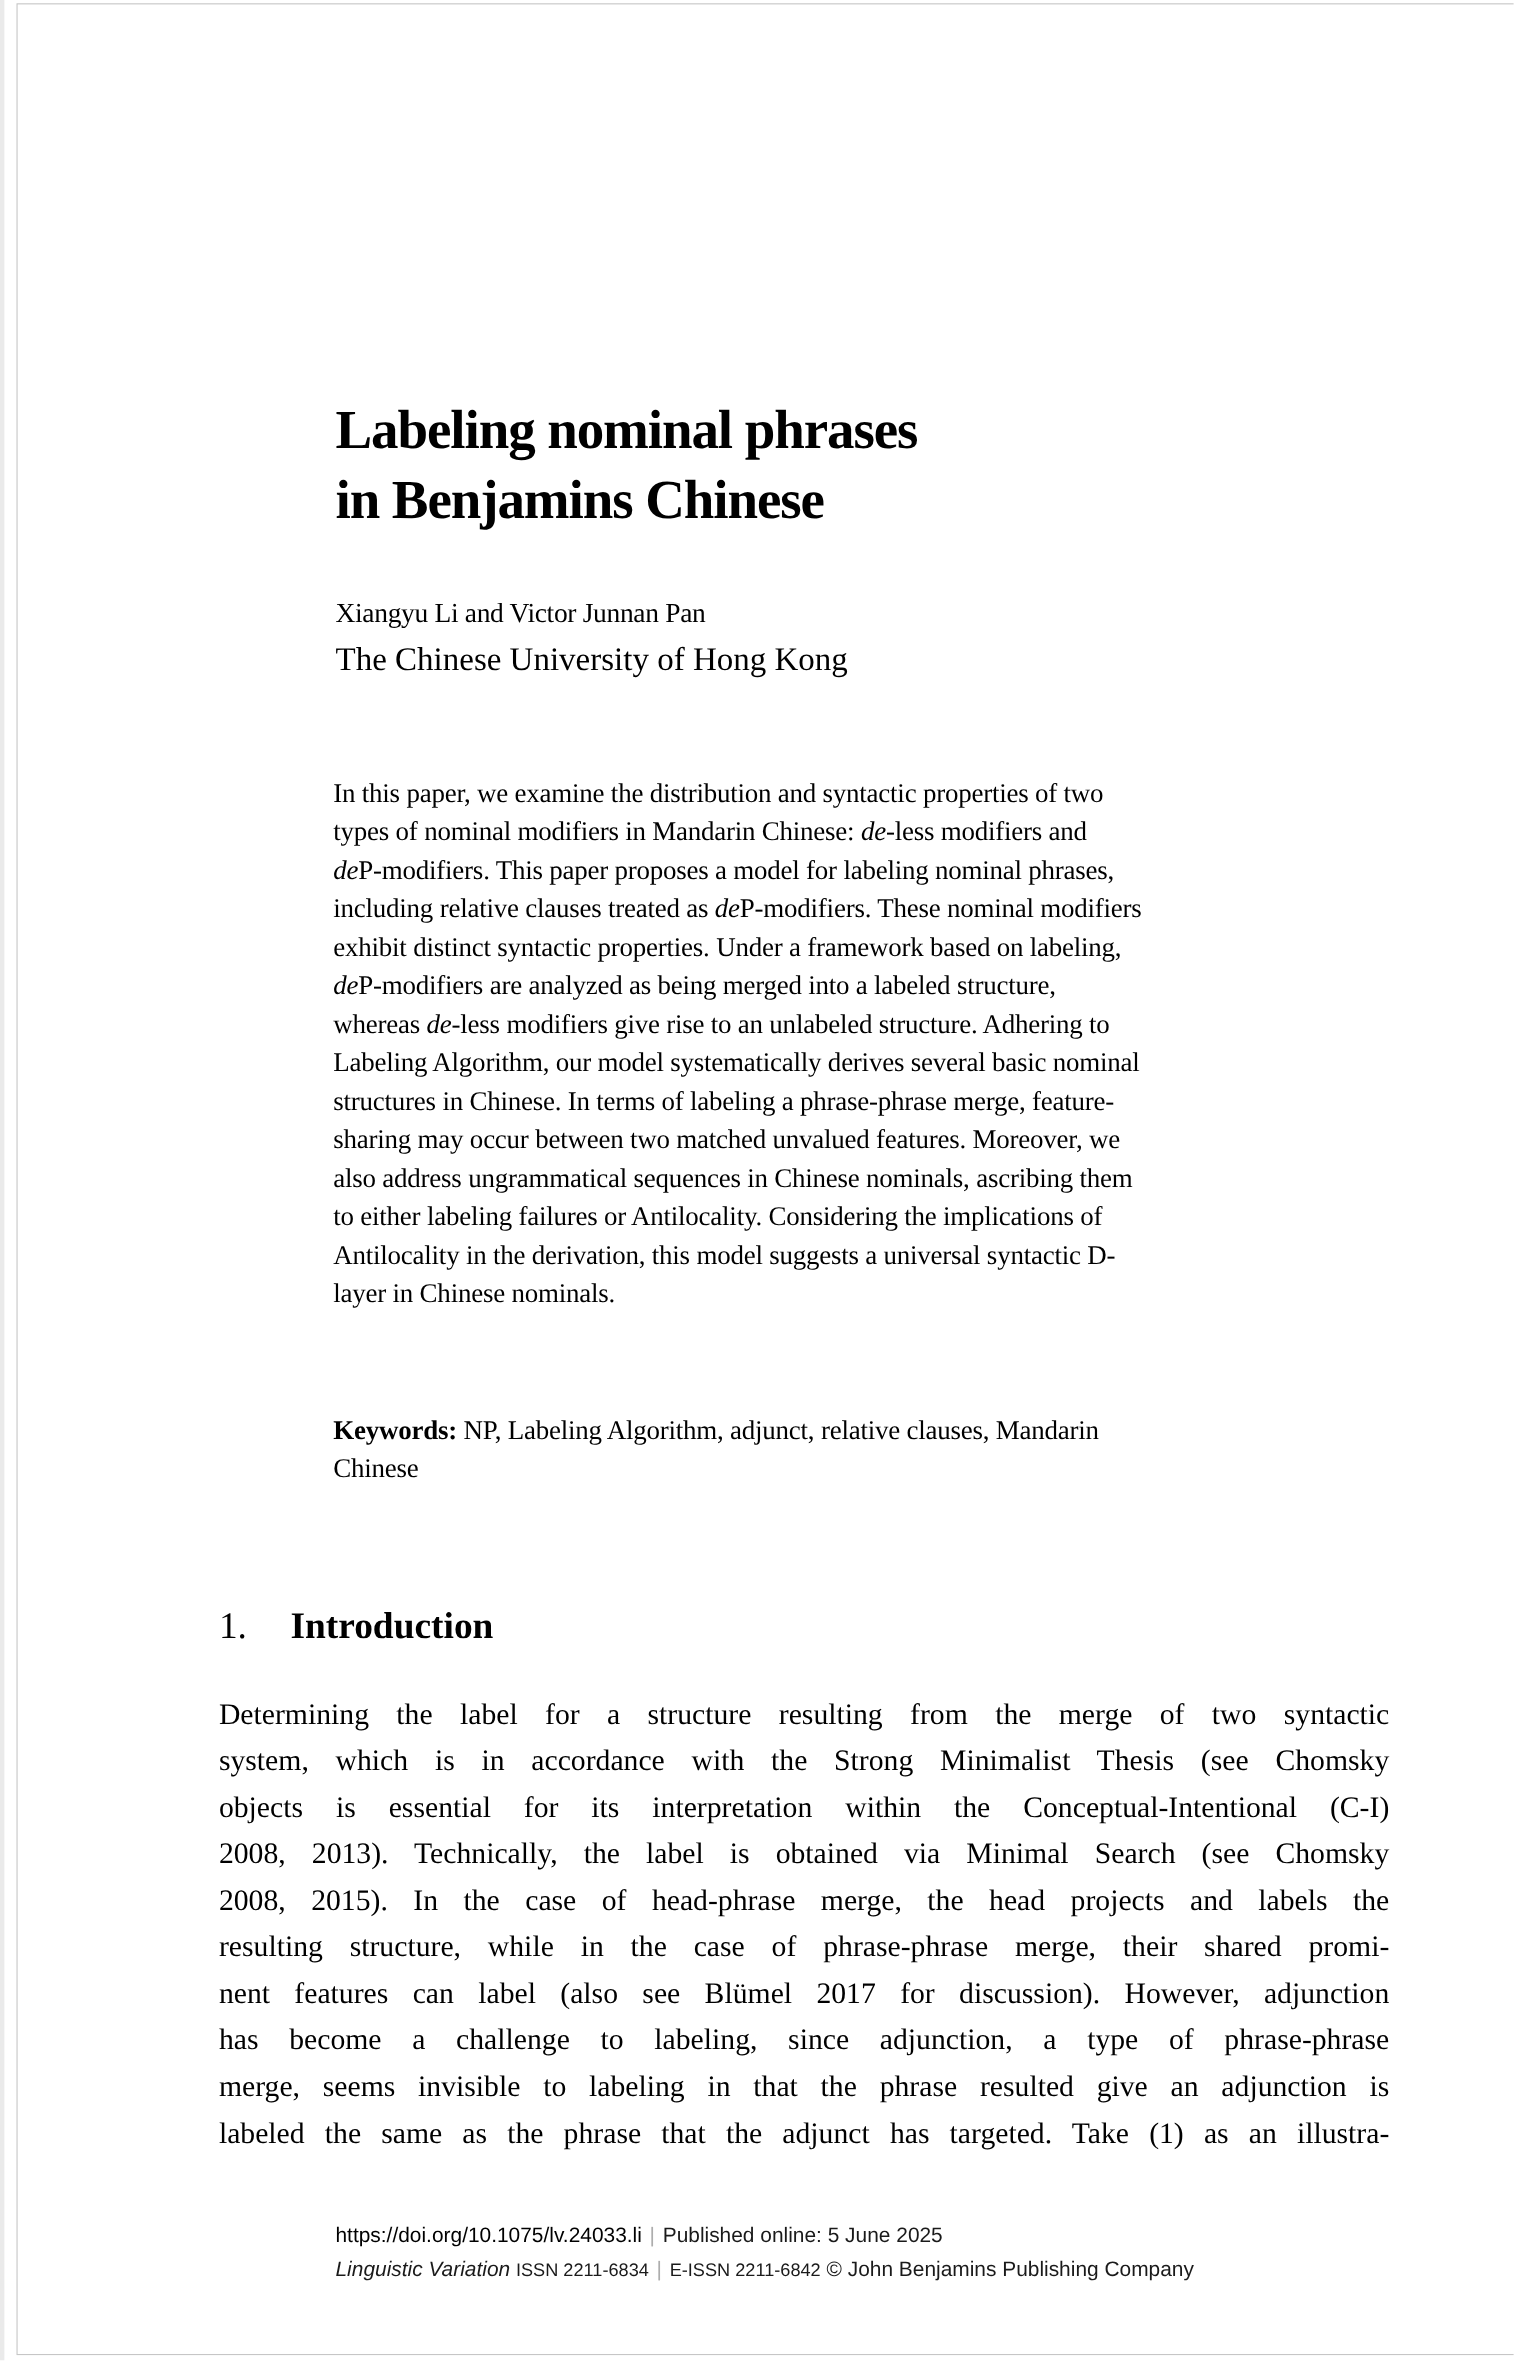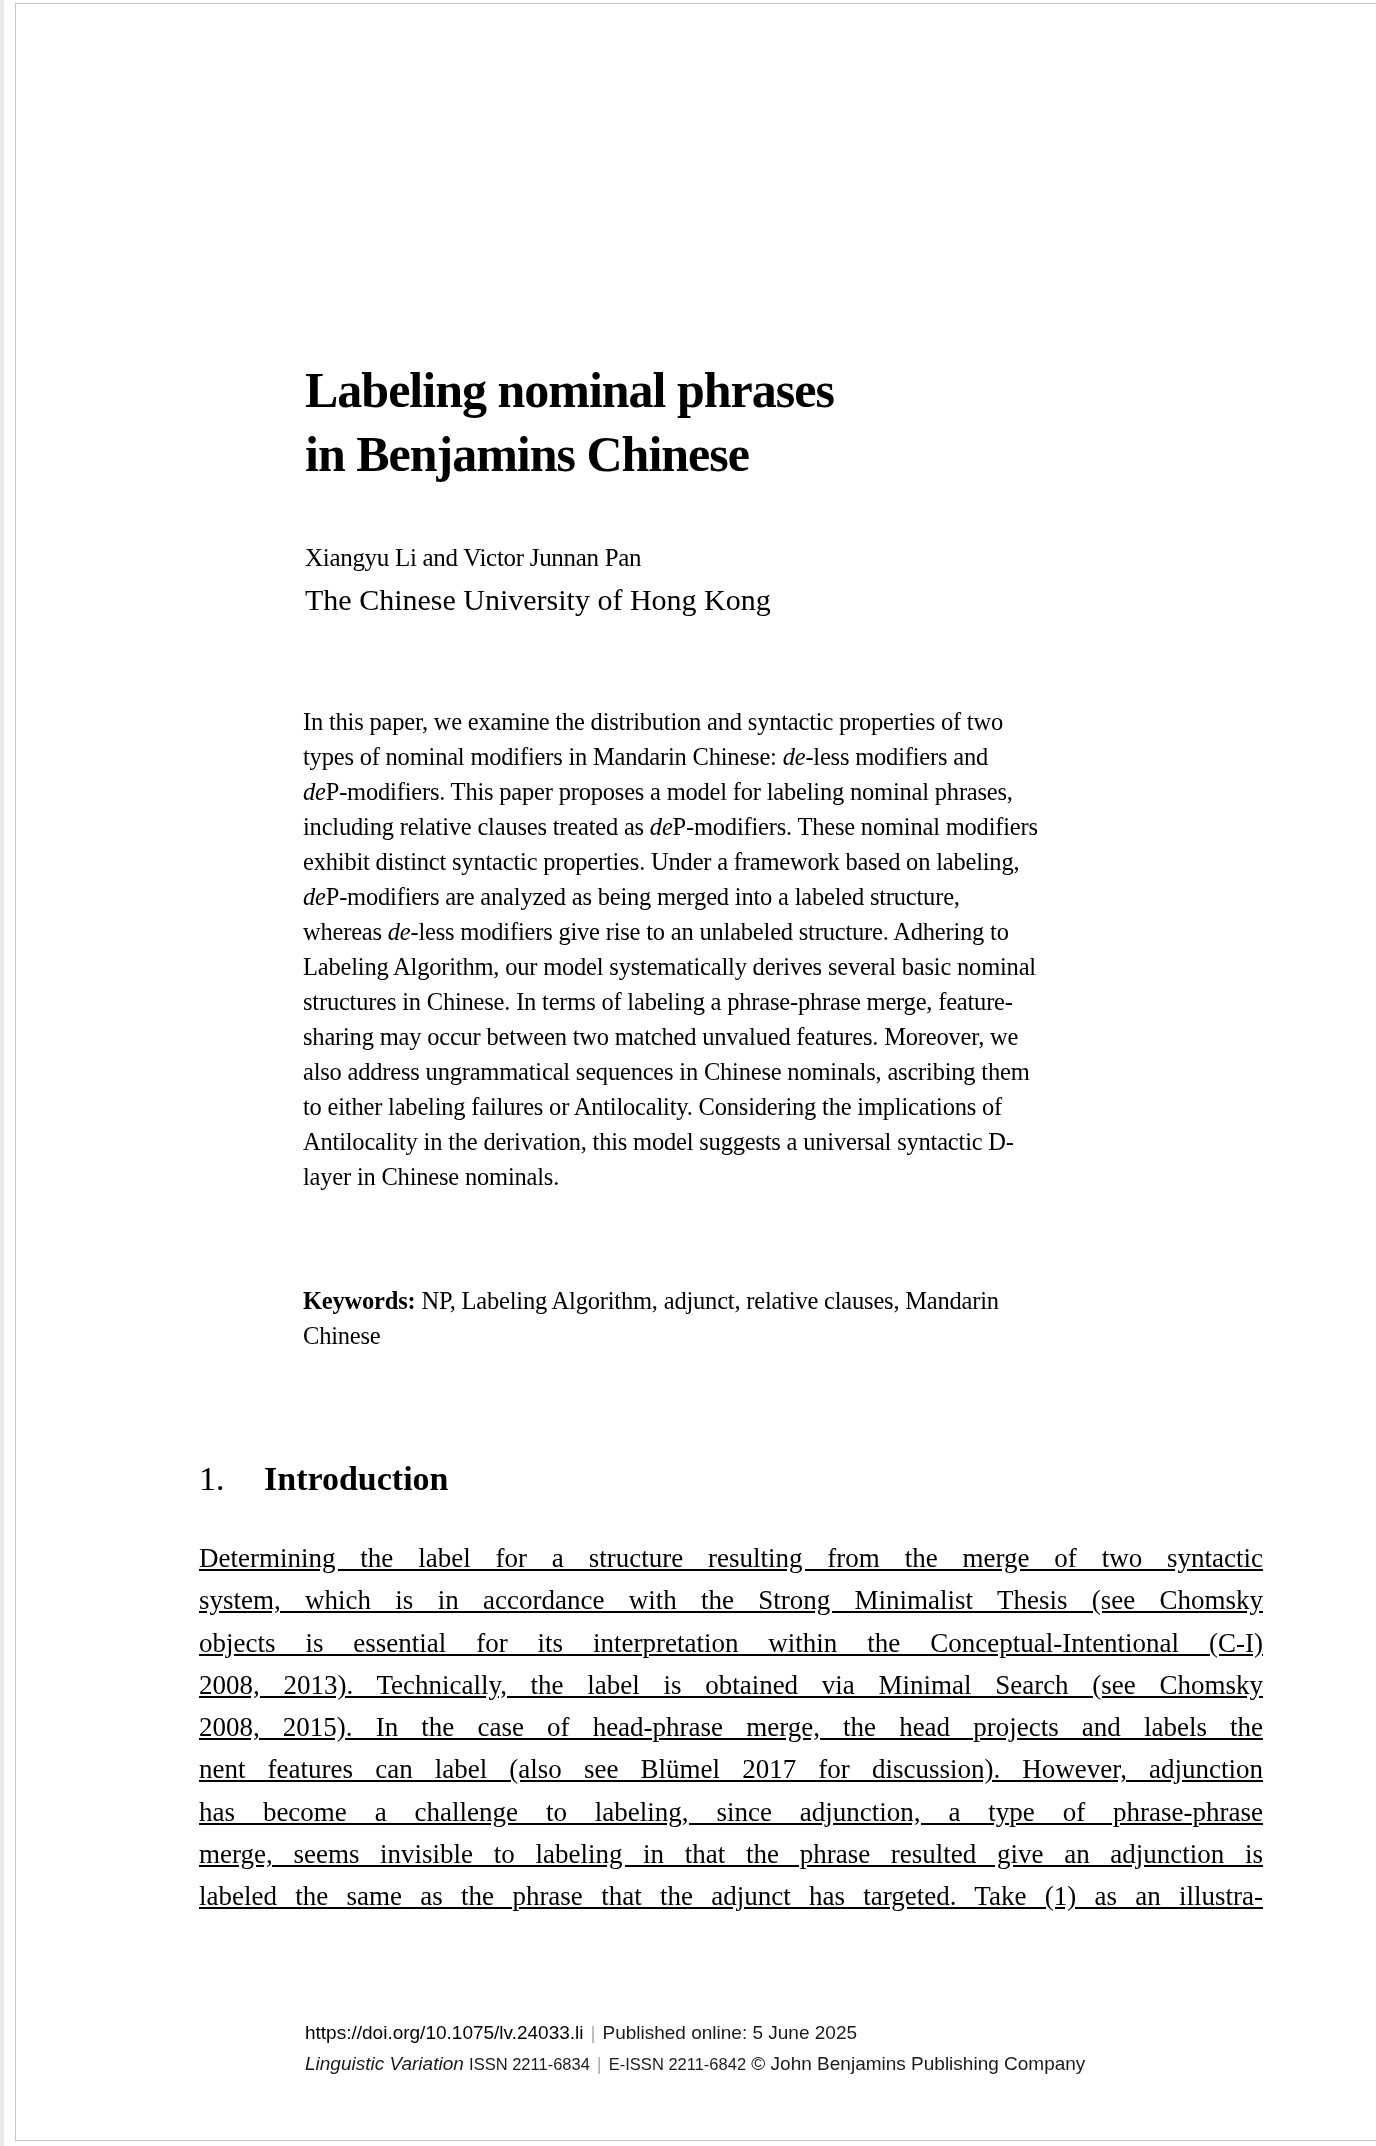--- a/index.html
+++ b/index.html
@@ -43,21 +43,20 @@
   }
   .sec-num{display:inline-block;width:65px;}
   .sec-title{font-weight:bold;text-align:center;}
   .body-text{
     position:absolute;left:183px;top:1533px;width:1064px;
     font-size:27px;line-height:42.3px;
   }
   .body-line{
     text-align:justify;
     text-align-last:justify;
-    text-decoration:underline;
   }
   .footer{
     position:absolute;left:289px;top:2013px;width:1000px;
     font-family:"Liberation Sans",sans-serif;
     font-size:19px;line-height:31px;color:#1a1a1a;
   }
   .footer .sep{color:#adadad;padding:0 7px;}
   .footer .small{font-size:16.5px;}
   .footer i{font-style:italic;}
   .doi{color:#000;text-decoration:none;}
@@ -107,20 +106,21 @@
     <div class="section-heading">
       <span class="sec-num">1.</span><span class="sec-title">Introduction</span>
     </div>
 
     <div class="body-text">
         <div class="body-line">Determining the label for a structure resulting from the merge of two syntactic</div>
         <div class="body-line">system, which is in accordance with the Strong Minimalist Thesis (see Chomsky</div>
         <div class="body-line">objects is essential for its interpretation within the Conceptual-Intentional (C-I)</div>
         <div class="body-line">2008, 2013). Technically, the label is obtained via Minimal Search (see Chomsky</div>
         <div class="body-line">2008, 2015). In the case of head-phrase merge, the head projects and labels the</div>
+        <div class="body-line">resulting structure, while in the case of phrase-phrase merge, their shared promi-</div>
         <div class="body-line">nent features can label (also see Blümel 2017 for discussion). However, adjunction</div>
         <div class="body-line">has become a challenge to labeling, since adjunction, a type of phrase-phrase</div>
         <div class="body-line">merge, seems invisible to labeling in that the phrase resulted give an adjunction is</div>
         <div class="body-line">labeled the same as the phrase that the adjunct has targeted. Take (1) as an illustra-</div>
       </div>
 
     <div class="footer">
       <div class="footer-line">
         <a href="#" class="doi">https://doi.org/10.1075/lv.24033.li</a><span class="sep">|</span><span>Published online: 5 June 2025</span>
       </div>

